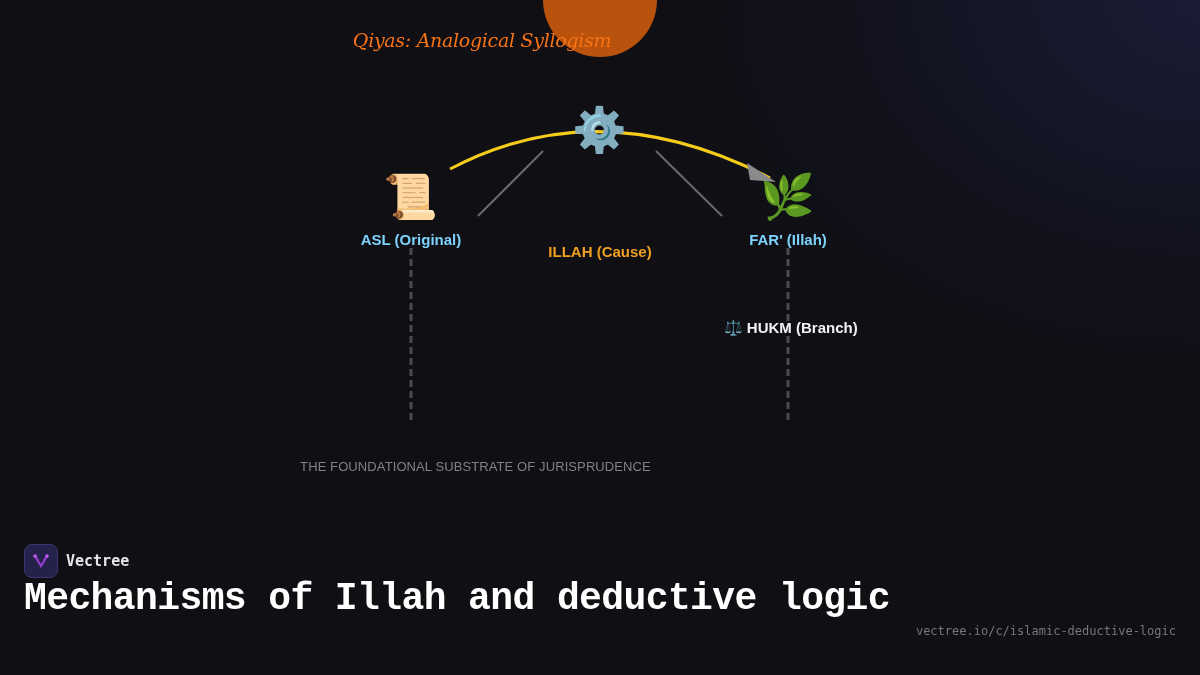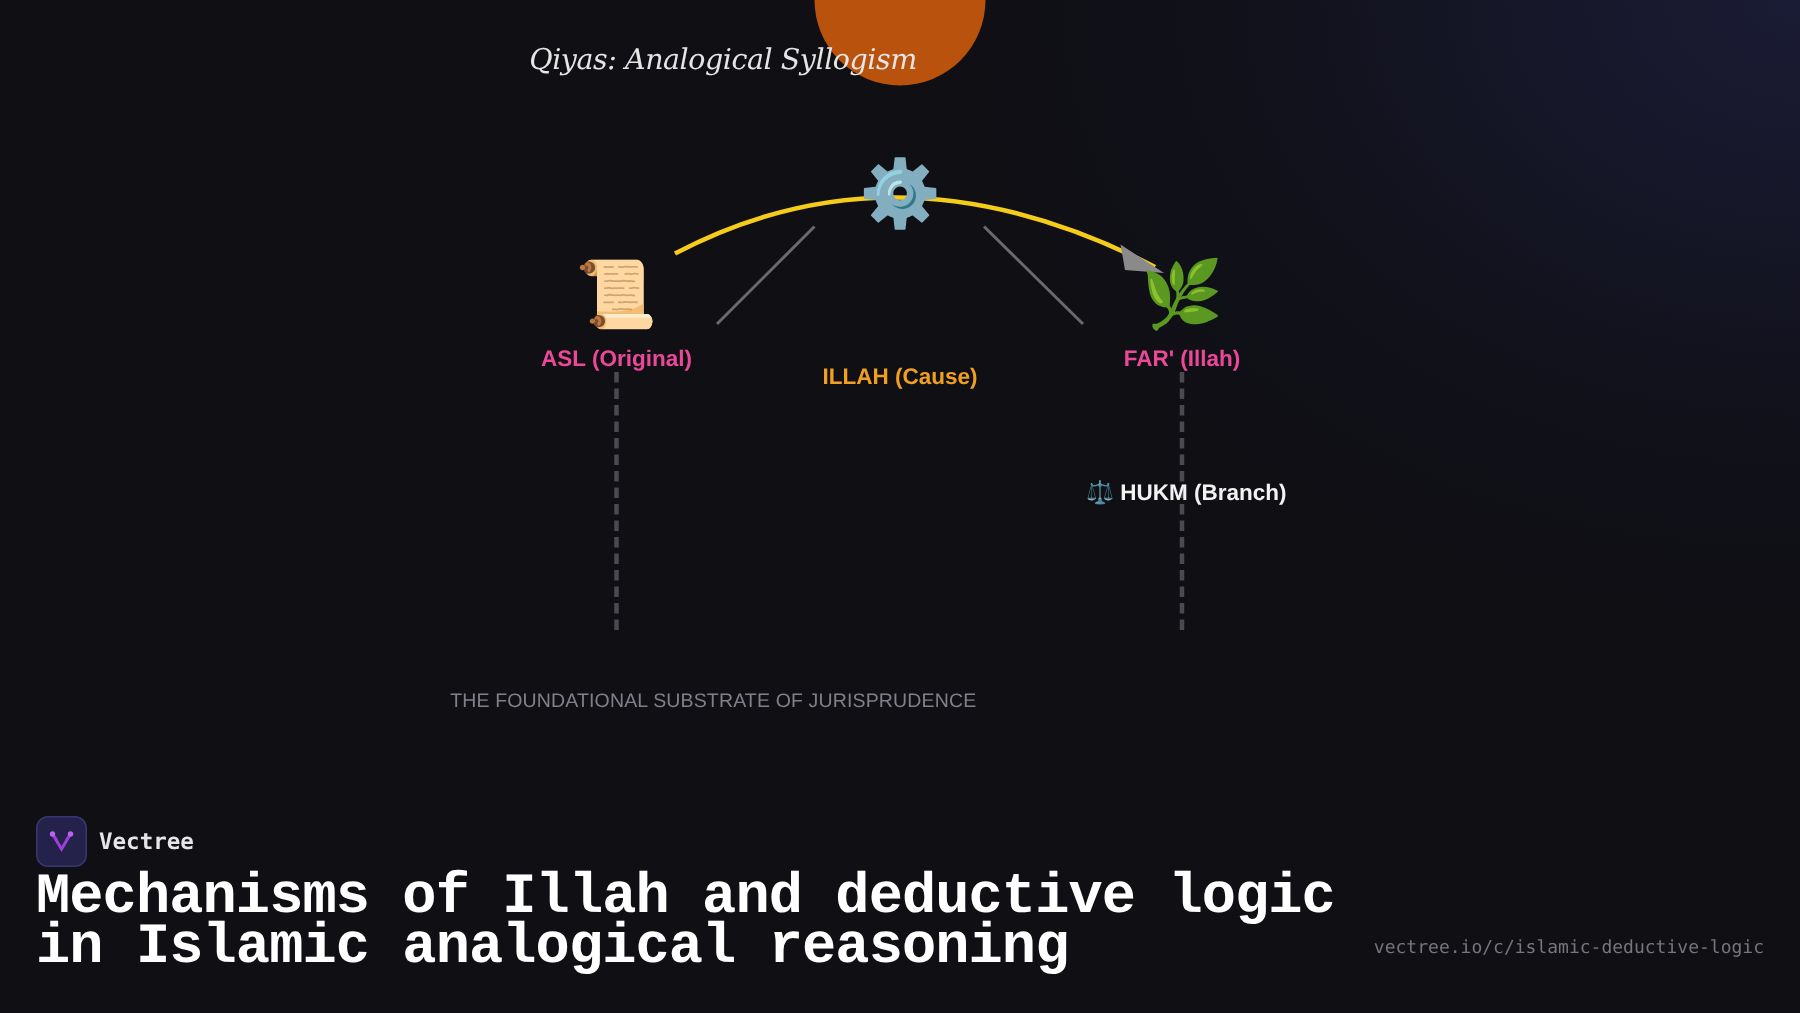--- a/index.html
+++ b/index.html
@@ -14,26 +14,26 @@
         radial-gradient(ellipse 700px 520px at 1200px 0px, rgba(30,32,64,0.75), rgba(20,20,38,0.35) 55%, rgba(15,15,20,0) 80%);
       pointer-events: none;
     }
     .orange-disc {
       position: absolute; left: 543px; top: -57px; width: 114px; height: 114px;
       border-radius: 50%; background: #b8520c;
     }
     .diagram-title {
       position: absolute; left: 0; width: 964px; top: 29px; text-align: center;
       font-family: "DejaVu Serif", "Liberation Serif", serif; font-style: italic;
-      font-size: 19px; color: #e5e5e5; letter-spacing: -0.3px;
+      font-size: 19px; color: #f97316; letter-spacing: -0.3px;
     }
     svg.lines { position: absolute; left: 0; top: 0; }
     .emoji { position: absolute; font-size: 44px; line-height: 1; text-align: center; width: 60px; }
     .node-label {
-      position: absolute; font-weight: bold; font-size: 15px; color: #ec4899; text-align: center;
+      position: absolute; font-weight: bold; font-size: 15px; color: #7dd3fc; text-align: center;
       width: 200px;
     }
     .cause-label { color: #f0a020; }
     .hukm {
       position: absolute; left: 724px; top: 319px; font-weight: bold; font-size: 15px; color: #f2f2f2;
     }
     .hukm .scale { color: #6ba8c8; font-weight: normal; }
     .substrate {
       position: absolute; left: 0; width: 951px; top: 459px; text-align: center;
       font-size: 13px; color: #80808a; letter-spacing: 0.1px;
@@ -97,16 +97,15 @@
       <line x1="16" y1="5" x2="13" y2="9" stroke="#9b3fd6" stroke-width="1.5"></line>
       <circle cx="4" cy="5" r="1.8" fill="#c060f0"></circle>
       <circle cx="16" cy="5" r="1.8" fill="#c060f0"></circle>
     </svg>
   </div>
   <span class="brand-name">Vectree</span>
 </div>
 
 <h1 class="main-title">
   <span>Mechanisms of Illah and deductive logic</span><br>
-  <span>in Islamic analogical reasoning</span>
 </h1>
 
 <div class="url">vectree.io/c/islamic-deductive-logic</div>
 
 </body></html>

